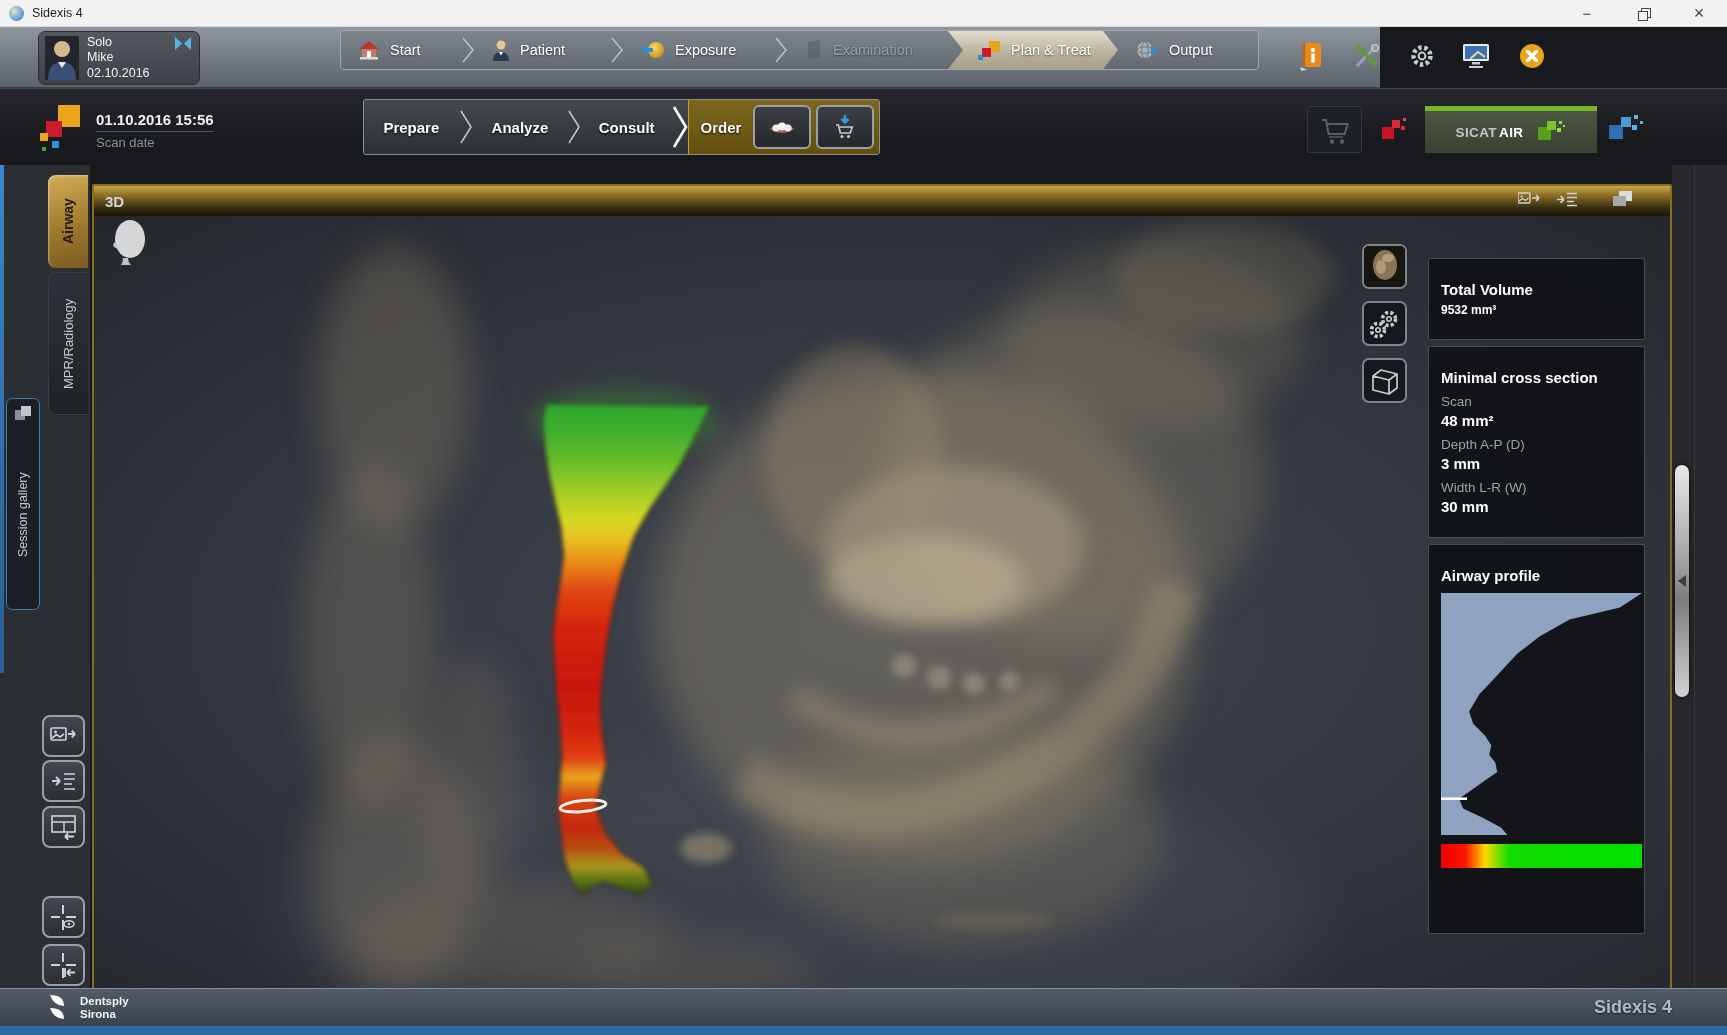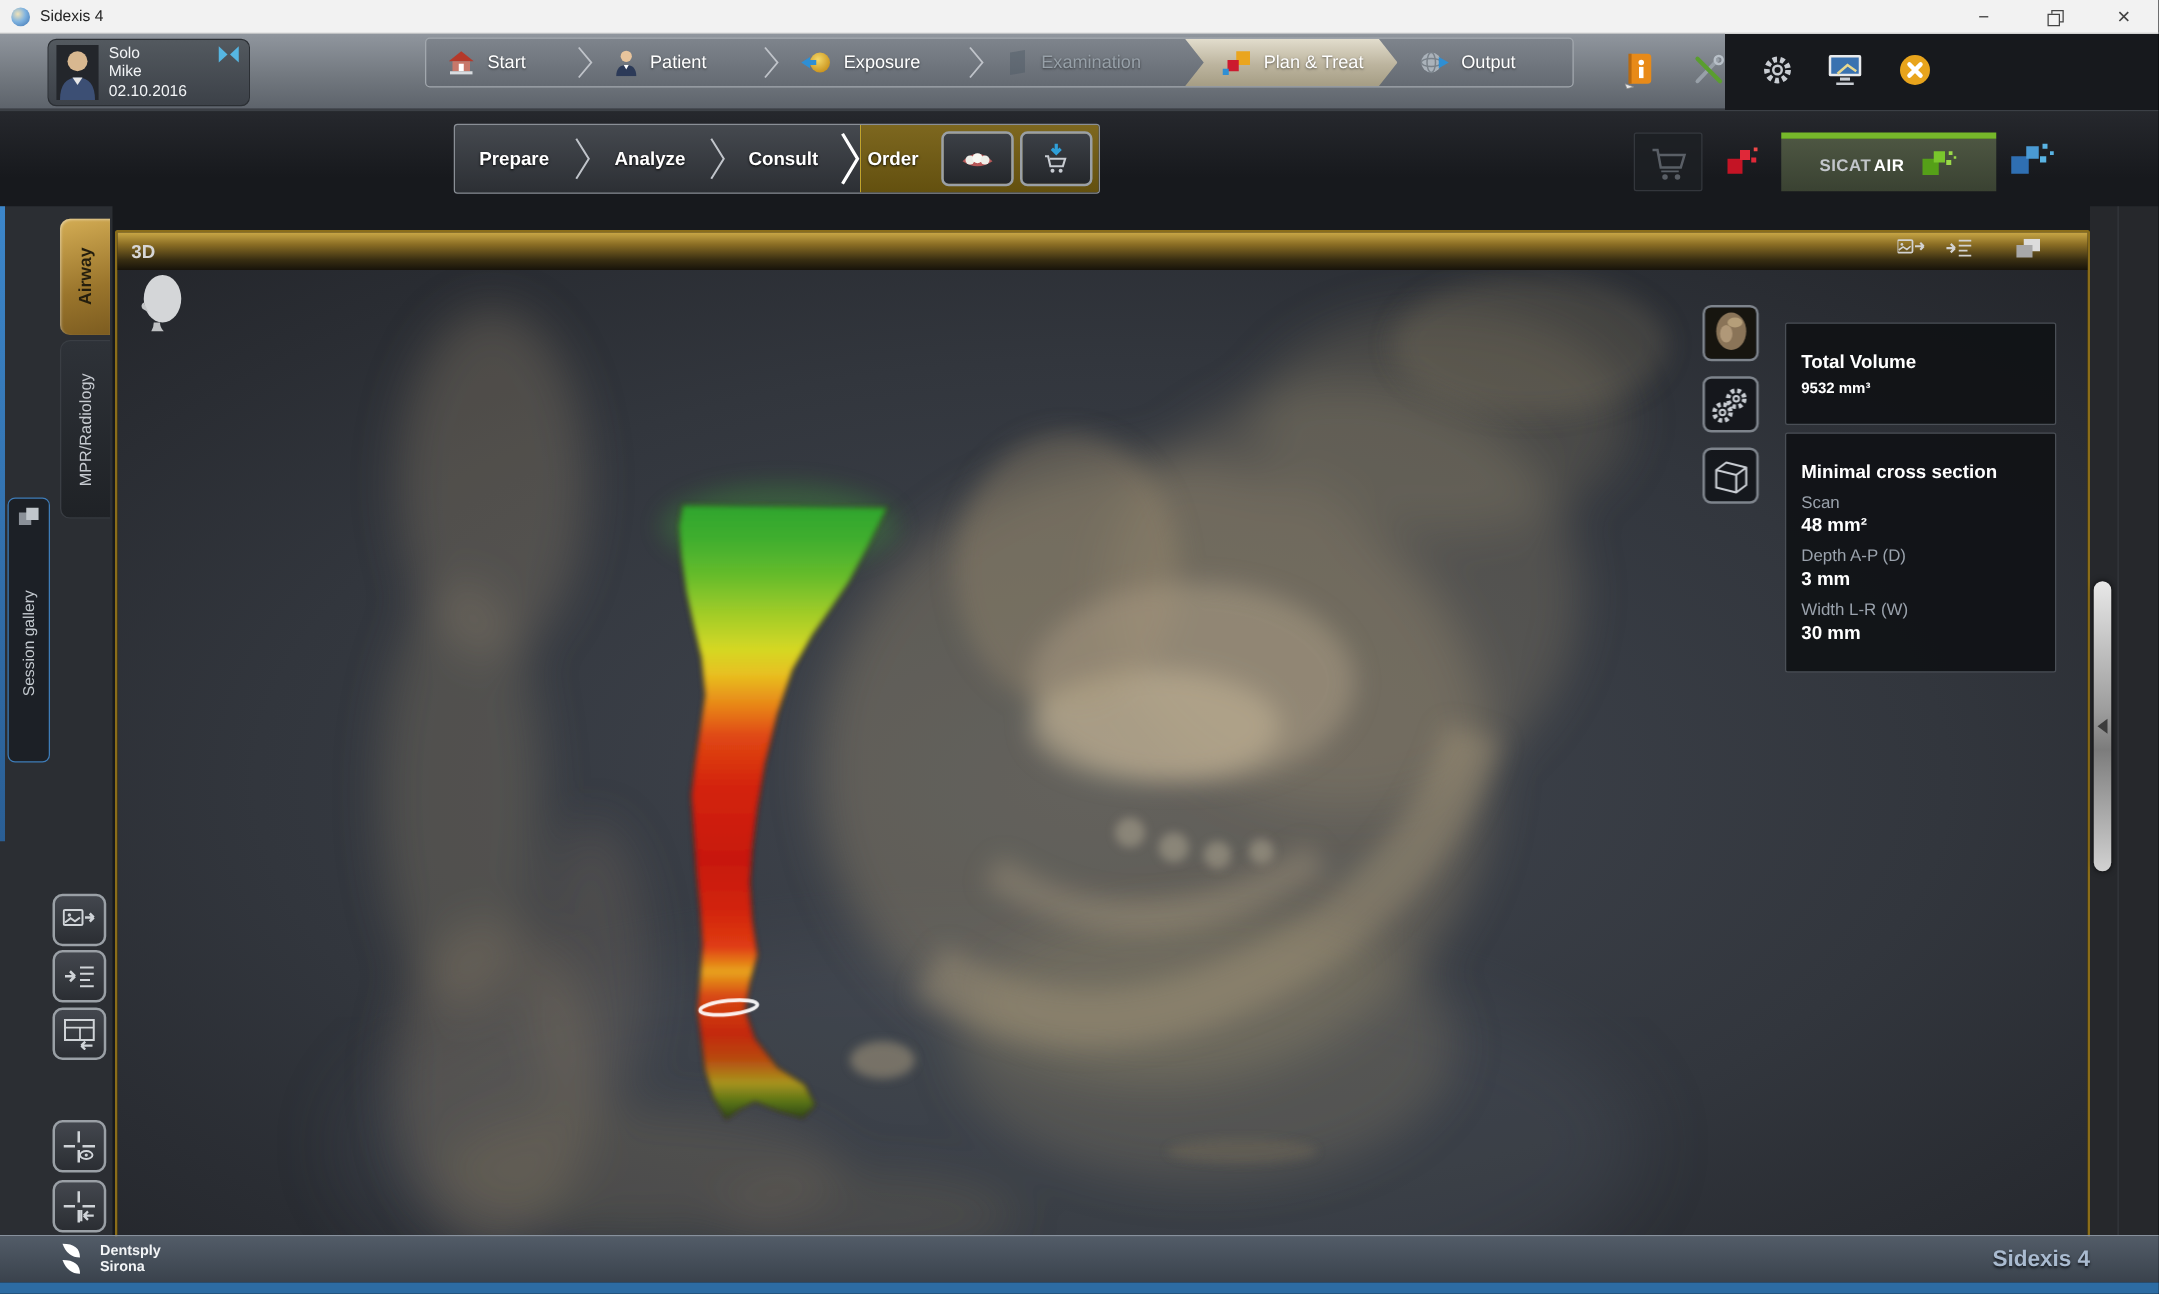--- a/index.html
+++ b/index.html
@@ -37,21 +37,21 @@
   .scan-info{position:absolute;left:40px;top:14px;display:flex;gap:10px}
   .scan-texts{padding-top:8px}
   .scan-date{color:#f0f0f0;font-size:15px;font-weight:bold;padding-bottom:3px;border-bottom:1px solid #50545a;min-width:112px}
   .scan-label{color:#8a9298;font-size:13px;margin-top:3px}
   .workflow{position:absolute;left:363px;top:10px;width:517px;height:56px;display:flex;align-items:stretch;border:1px solid #8a8f96;border-radius:3px;background:linear-gradient(180deg,#45494f,#2c2f34)}
   .wf-step{display:flex;align-items:center;justify-content:center;color:#fff;font-size:15px;font-weight:700;text-shadow:0 1px 2px #000}
   .wf-step.s1{width:96px}.wf-step.s2{width:96px}.wf-step.s3{width:92px}
   .wf-sep{display:flex;align-items:center;width:14px}
   .wf-sep.big{width:16px}
   .order-section{flex:1;display:flex;align-items:center;gap:5px;background:linear-gradient(180deg,#7d671f,#63500f);border-left:1px solid #c2a32a;border-radius:0 2px 2px 0;padding:0 5px}
-  .order-label{color:#fff;font-size:15px;font-weight:600;text-shadow:0 1px 2px #000;width:54px;text-align:left}
+  .order-label{color:#fff;font-size:15px;font-weight:600;text-shadow:0 1px 2px #000;width:54px;text-align:center}
   .wf-btn{width:58px;height:44px;background:linear-gradient(180deg,#3c4046,#24272b);border:2px solid #9aa0a6;border-radius:6px;display:flex;align-items:center;justify-content:center}
   .cart-disabled{position:absolute;left:1307px;top:17px;width:55px;height:47px;background:#1d2024;border:1px solid #3a3e44;border-radius:2px;display:flex;align-items:center;justify-content:center;opacity:.8}
   .red-logo{position:absolute;left:1378px;top:26px}
   .sicatair-btn{position:absolute;left:1425px;top:17px;width:172px;height:47px;background:linear-gradient(180deg,#4d5642,#3a4232);border-top:5px solid #76b82a;display:flex;align-items:center;justify-content:center;gap:7px}
   .sicat-prefix{color:#c2c6ca;font-size:13.5px;font-weight:bold;letter-spacing:.4px}
   .sicat-suffix{color:#fff;font-size:13.5px;font-weight:bold;letter-spacing:.4px;margin-left:-5px}
   .blue-logo{position:absolute;left:1605px;top:22px}
 
   
   .sidebar{position:absolute;left:0;top:165px;width:90px;height:823px;background:#2b2e33}
@@ -238,20 +238,33 @@
       <div class="nav-ico-btn">
         <svg width="30" height="30">
             <circle cx="15" cy="15" r="12" fill="#e8a41c"></circle>
             <path d="M10.5 10.5 L19.5 19.5 M19.5 10.5 L10.5 19.5" stroke="#fff" stroke-width="3.4" stroke-linecap="round"></path>
           </svg>
       </div>
     </div>
   </div>
 
   <div class="toolbar2">
+    <div class="scan-info">
+      <svg width="46" height="52">
+          <rect x="18" y="2" width="22" height="22" fill="#eaa51e"></rect>
+          <rect x="6" y="18" width="16" height="16" fill="#cc1a2e"></rect>
+          <rect x="0" y="30" width="8" height="8" fill="#eaa51e"></rect>
+          <rect x="12" y="38" width="7" height="7" fill="#2f8fd4"></rect>
+          <rect x="2" y="44" width="4" height="4" fill="#3aa83a"></rect>
+        </svg>
+      <div class="scan-texts">
+        <div class="scan-date">01.10.2016 15:56</div>
+        <div class="scan-label">Scan date</div>
+      </div>
+    </div>
 
     <div class="workflow">
       <div class="wf-step s1">Prepare</div>
       <div class="wf-sep">
           <svg width="14" height="40">
             <path d="M2 4 L12 20 L2 36" fill="none" stroke="#c0c4ca" stroke-width="1.6"></path>
           </svg>
         </div>
       <div class="wf-step s2">Analyze</div>
       <div class="wf-sep">
@@ -512,20 +525,29 @@
         </div>
         <div class="card">
           <div class="card-title">Minimal cross section</div>
           <div class="metric-label">Scan</div>
           <div class="metric-value">48 mm²</div>
           <div class="metric-label">Depth A-P (D)</div>
           <div class="metric-value">3 mm</div>
           <div class="metric-label">Width L-R (W)</div>
           <div class="metric-value">30 mm</div>
         </div>
+        <div class="card profile-card">
+          <div class="card-title">Airway profile</div>
+          <svg id="profile-chart" width="201" height="242">
+            <rect id="profile-bg" width="201" height="242" fill="#8fa2bf"></rect>
+            <polygon id="profile-silhouette" fill="#13151a" points="201.0,0.0 178.9,14.5 128.6,26.6 98.5,43.6 76.4,60.5 56.3,82.3 38.2,101.6 28.1,118.6 32.2,130.7 44.2,142.8 50.3,152.5 48.2,162.1 54.3,169.4 56.3,179.1 42.2,188.8 18.1,205.7 22.1,215.4 42.2,225.1 60.3,234.7 66.3,242.0 201,242"></polygon>
+            <line id="profile-marker" x1="0" y1="205.7" x2="26" y2="205.7" stroke="#ffffff" stroke-width="2.5"></line>
+          </svg>
+          <div class="grad-bar" id="grad-bar" style="background: linear-gradient(90deg, rgb(240, 0, 0) 0%, rgb(255, 20, 0) 12%, rgb(255, 216, 0) 22%, rgb(128, 224, 0) 28%, rgb(16, 220, 0) 34%, rgb(0, 224, 0) 100%);"></div>
+        </div>
       </div>
     </div>
   </div>
 
   <div class="right-strip">
     <div class="collapse-handle">
       <div class="collapse-arrow"></div>
     </div>
   </div>
 

